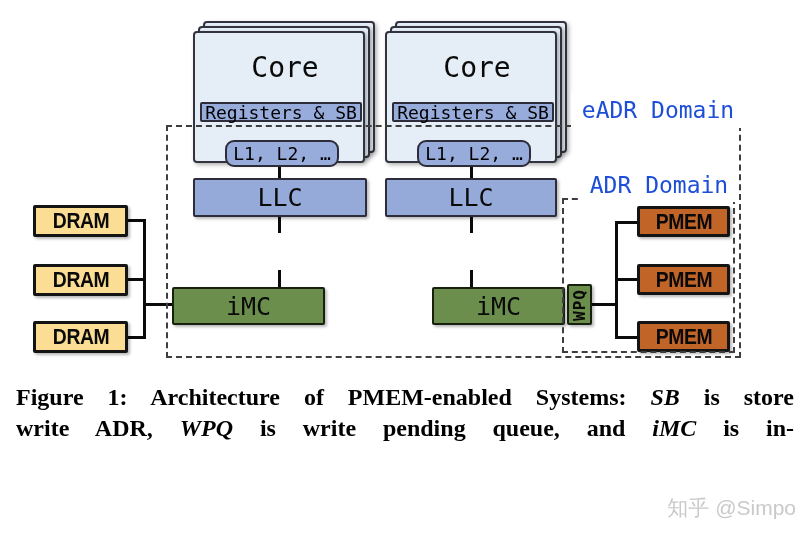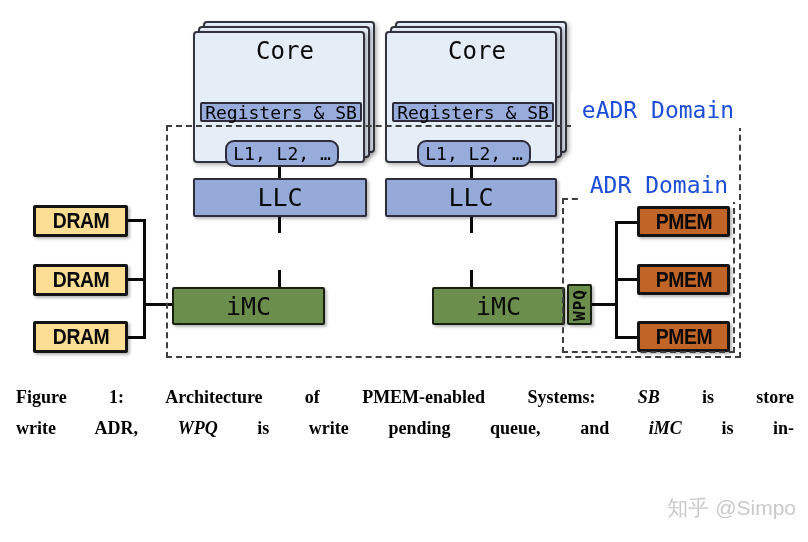--- a/index.html
+++ b/index.html
@@ -14,22 +14,22 @@
        box-sizing:border-box;z-index:2;color:#0a0a0a;}
 
   
   .stack{position:absolute;width:182px;height:142px;z-index:2;}
   .stack .layer{position:absolute;width:172px;height:132px;box-sizing:border-box;
       background:var(--core_fill,#e5edf6);border:2px solid var(--core_border,#33333f);
       border-radius:4px;box-shadow:2px 2px 4px rgba(0,0,0,.30);}
   .stack .l3{left:10px;top:0;}
   .stack .l2{left:5px;top:5px;}
   .stack .front{left:0;top:10px;}
-  .core-title{position:absolute;left:0;top:4px;width:180px;text-align:center;
-      font-size:24px;color:#0a0a0a;}
+  .core-title{position:absolute;left:0;top:18px;width:180px;text-align:center;
+      font-size:28px;color:#0a0a0a;}
   .reg{position:absolute;left:5px;top:69px;width:162px;height:20px;box-sizing:border-box;
       background:var(--cache_fill,#98acdc);border:2px solid #2c2c3a;border-radius:2px;
       display:flex;align-items:center;justify-content:center;font-size:18px;}
   .l1c{position:absolute;left:30px;top:107px;width:114px;height:27px;box-sizing:border-box;
       background:var(--cache_fill,#98acdc);border:2px solid #2c2c3a;border-radius:9px;
       display:flex;align-items:center;justify-content:center;font-size:18px;}
 
   .llc{background:var(--llc_fill,#95aad8);border:2px solid #2c2c3a;border-radius:2px;
       font-size:25px;box-shadow:2px 2px 3px rgba(0,0,0,.28);}
   .greenbox{background:var(--green_fill,#6b8e4d);border:2px solid #17200f;border-radius:2px;
@@ -46,21 +46,21 @@
   .pmem{background:var(--pmem_fill,#c06428);}
 
   
   .domain{position:absolute;border:2px dashed var(--dash_color,#3e3e3e);
       box-sizing:border-box;background:transparent;z-index:5;pointer-events:none;}
   .domain-label{position:absolute;background:#fff;z-index:6;display:flex;
       align-items:center;justify-content:center;font-size:23px;color:#1d4ed8;}
 
   
   .caption{position:absolute;left:16px;top:382px;width:778px;z-index:1;
-      font-family:"Liberation Serif",serif;font-weight:bold;font-size:18px;
+      font-family:"Liberation Serif",serif;font-weight:bold;font-size:24px;
       color:#000;line-height:31px;}
   .cap-line{text-align:justify;}
   .cap-line.j{text-align-last:justify;}
   .cap-line .it{font-style:italic;}
 
   .watermark{position:absolute;right:12px;top:494px;z-index:1;
       font-family:"Liberation Sans",sans-serif;font-size:21px;
       color:var(--watermark_color,#c9c9c9);}
 </style>
 </head>

